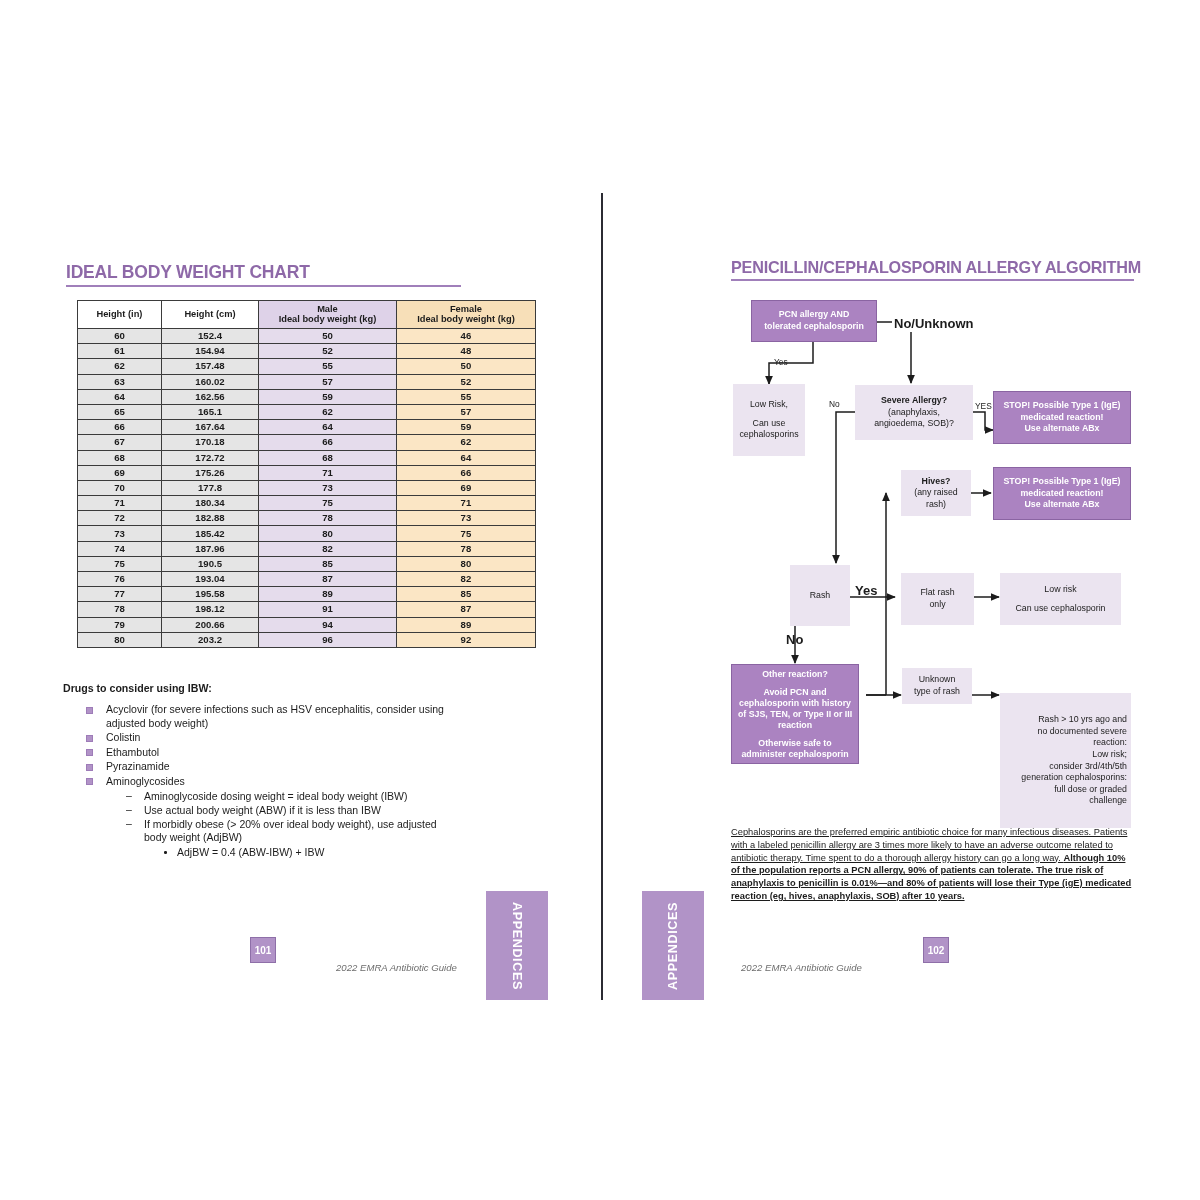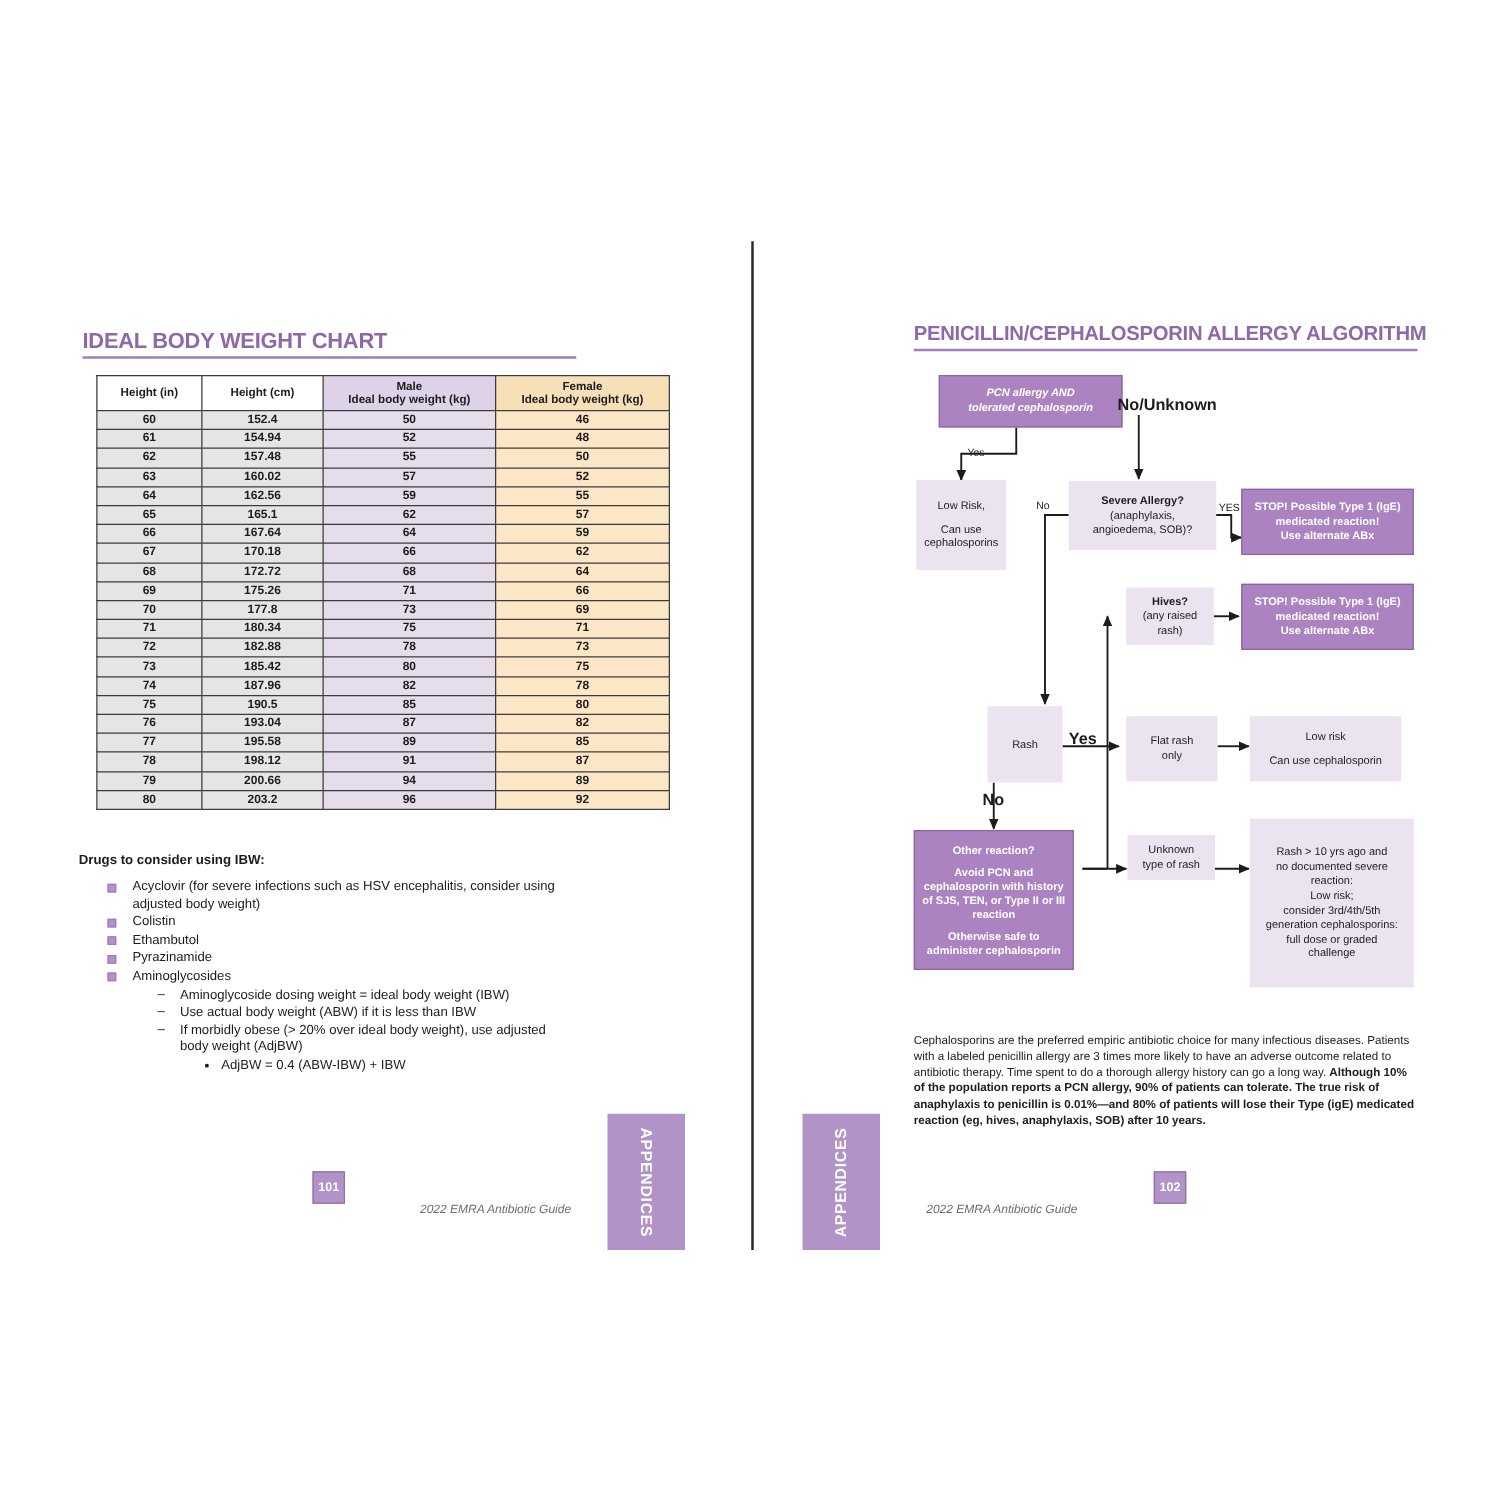--- a/index.html
+++ b/index.html
@@ -106,21 +106,21 @@
     position: absolute; font-size: 13px; color: #1c1c1c;
     font-weight: bold; white-space: nowrap;
   }
   .elabel.plain { font-weight: normal; font-size: 8.4px; }
 
   svg.edges { position: absolute; left: 0; top: 0; width: 1200px; height: 1200px; pointer-events: none; }
 
   
   .blurb {
     position: absolute; left: 731px; top: 826px; width: 404px;
-    font-size: 9.3px; line-height: 12.8px; color: #1c1c1c; text-align: left;
+    font-size: 9.3px; line-height: 12.8px; color: #1c1c1c; text-align: left; text-decoration: underline;
   }
   .blurb b { font-weight: bold; }
 
   
   .pagenum {
     position: absolute; width: 26px; height: 26px;
     background: #b193c7; border: 1px solid #8e6fa8;
     color: #ffffff; font-size: 10px; font-weight: bold;
     display: flex; align-items: center; justify-content: center;
   }
@@ -379,21 +379,21 @@
         <path d="M795,626 L795,663" marker-end="url(#ah)"></path>
 
         <path d="M886,695 L886,493" marker-end="url(#ah)"></path>
         <path d="M866,695 L886,695"></path>
         <path d="M866,695 L901,695" marker-end="url(#ah)"></path>
 
         <path d="M971,695 L999,695" marker-end="url(#ah)"></path>
       </g>
     </svg>
 
-    <div class="fbox dark" style="left:751px; top:300px; width:147px; height:42px;font-style:italic;">
+    <div class="fbox dark" style="left:751px; top:300px; width:126px; height:42px;">
       <span class="ln">PCN allergy AND</span>
       <span class="ln">tolerated cephalosporin</span>
     </div>
 
     <div class="fbox light gap" style="left:733px; top:384px; width:72px; height:72px;">
       <span class="ln">Low Risk,</span>
       <span class="ln">Can use</span>
       <span class="ln" style="margin-top:0">cephalosporins</span>
     </div>
 
@@ -427,32 +427,32 @@
     <div class="fbox light" style="left:901px; top:573px; width:73px; height:52px;">
       <span class="ln">Flat rash</span>
       <span class="ln">only</span>
     </div>
 
     <div class="fbox light gap" style="left:1000px; top:573px; width:121px; height:52px;">
       <span class="ln">Low risk</span>
       <span class="ln">Can use cephalosporin</span>
     </div>
 
-    <div class="fbox dark gap" style="left:731px; top:664px; width:128px; height:112px; line-height:11px;">
+    <div class="fbox dark gap" style="left:731px; top:664px; width:128px; height:100px; line-height:11px;">
       <span class="ln">Other reaction?</span>
       <span class="ln">Avoid PCN and cephalosporin with history of SJS, TEN, or Type II or III reaction</span>
       <span class="ln">Otherwise safe to administer cephalosporin</span>
     </div>
 
     <div class="fbox light" style="left:902px; top:668px; width:70px; height:36px;">
       <span class="ln">Unknown</span>
       <span class="ln">type of rash</span>
     </div>
 
-    <div class="fbox light" style="left:1000px; top:655px; width:131px; height:135px;">
+    <div class="fbox light" style="left:1000px; top:693px; width:131px; height:135px;text-align:right;">
       <span class="ln">Rash &gt; 10 yrs ago and</span>
       <span class="ln">no documented severe</span>
       <span class="ln">reaction:</span>
       <span class="ln">Low risk;</span>
       <span class="ln">consider 3rd/4th/5th</span>
       <span class="ln">generation cephalosporins:</span>
       <span class="ln">full dose or graded</span>
       <span class="ln">challenge</span>
     </div>
 

